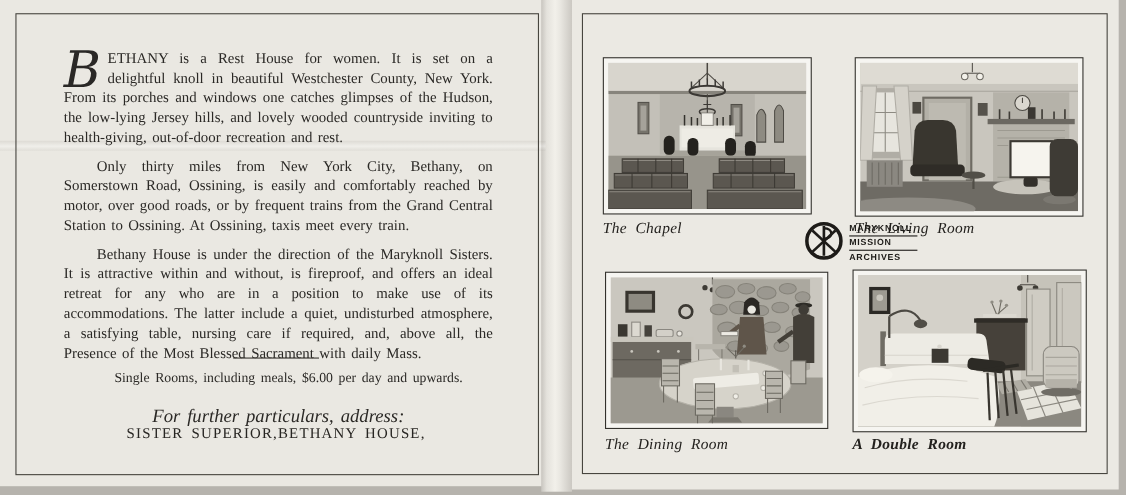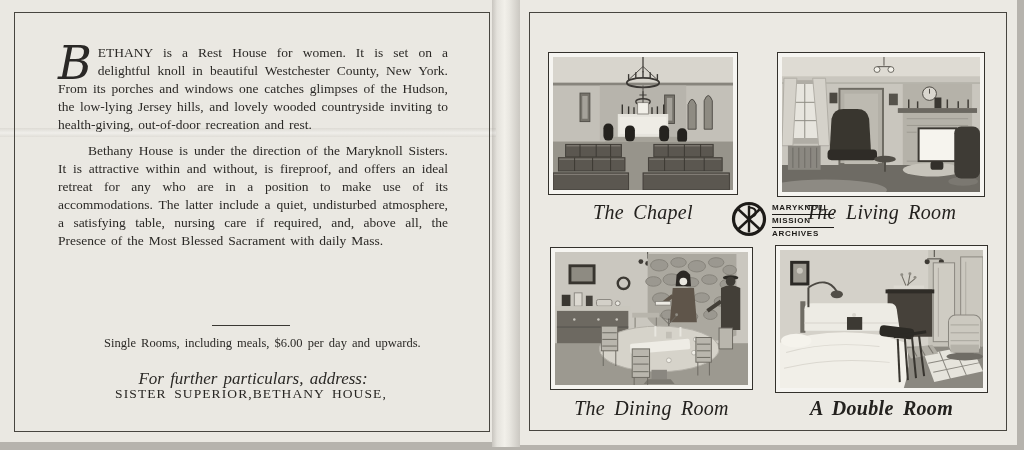--- a/index.html
+++ b/index.html
@@ -50,21 +50,21 @@
   .photo {
     position:absolute; border:1px solid #33312c; background:#f6f5f1; padding:4px;
   }
   .photo svg { display:block; width:100%; height:100%; }
   .photo-chapel { left:548px; top:52px;  width:190px; height:143px; }
   .photo-living { left:777px; top:52px;  width:208px; height:145px; }
   .photo-dining { left:550px; top:247px; width:203px; height:143px; }
   .photo-double { left:775px; top:245px; width:213px; height:148px; }
 
   .caption {
-    position:absolute; text-align:center; font-style:italic; font-size:20px;
+    position:absolute; text-align:left; font-style:italic; font-size:14px;
     color:#23211e; word-spacing:4px; letter-spacing:0.3px;
   }
   .cap-chapel { left:548px; top:201px; width:190px; }
   .cap-living { left:777px; top:201px; width:208px; }
   .cap-dining { left:550px; top:397px; width:203px; }
   .cap-double { left:775px; top:397px; width:213px;font-weight:bold; }
 
   
   .stamp { position:absolute; left:730px; top:200px; display:flex; align-items:flex-start; gap:4px; }
   .stamp-circle svg { display:block; }
@@ -81,20 +81,21 @@
 
 <div class="page page-left"></div>
 <div class="page page-right"></div>
 <div class="gutter"></div>
 <div class="crease"></div>
 <div class="frame frame-left"></div>
 <div class="frame frame-right"></div>
 
 <div class="textblock">
   <p class="para"><span class="dropcap">B</span><span>ETHANY is a Rest House for women.  It is set on a delightful knoll in beautiful Westchester County, New York.  From its porches and windows one catches glimpses of the Hudson, the low-lying Jersey hills, and lovely wooded countryside inviting to health-giving, out-of-door recreation and rest.</span></p>
+  <p class="para indent">Only thirty miles from New York City, Bethany, on Somerstown Road, Ossining, is easily and comfortably reached by motor, over good roads, or by frequent trains from the Grand Central Station to Ossining.  At Ossining, taxis meet every train.</p>
   <p class="para indent">Bethany House is under the direction of the Maryknoll Sisters.  It is attractive within and without, is fireproof, and offers an ideal retreat for any who are in a position to make use of its accommodations.  The latter include a quiet, undisturbed atmosphere, a satisfying table, nursing care if required, and, above all, the Presence of the Most Blessed Sacrament with daily Mass.</p>
 </div>
 
 <div class="mid-rule"></div>
 
 <div class="rates">
   <div>Single Rooms, including meals,  $6.00 per day and upwards.</div>
 </div>
 
 <div class="further">For further particulars, address:</div>

